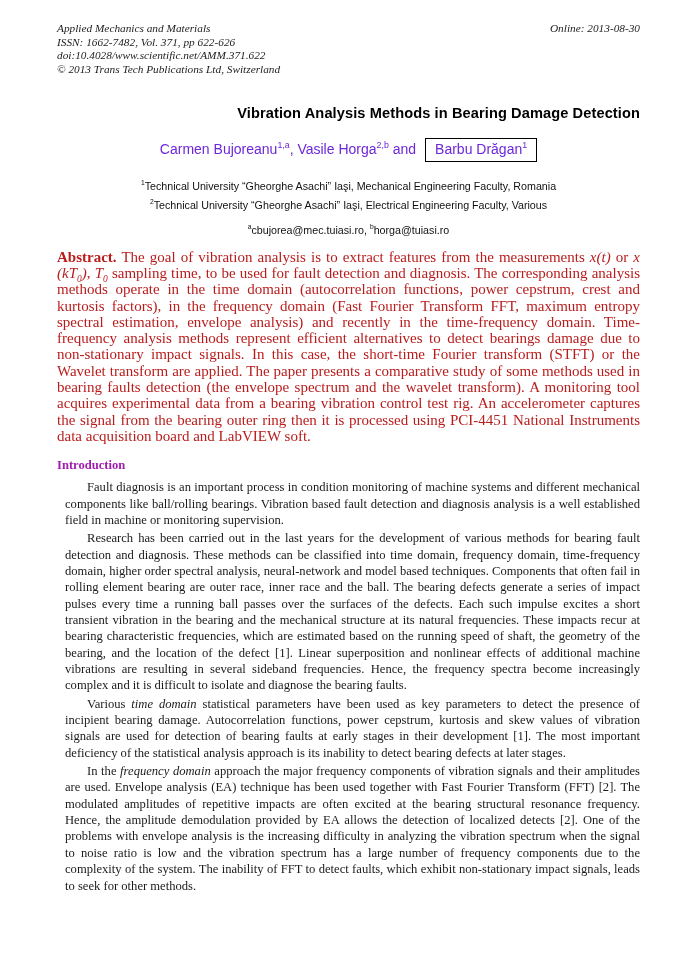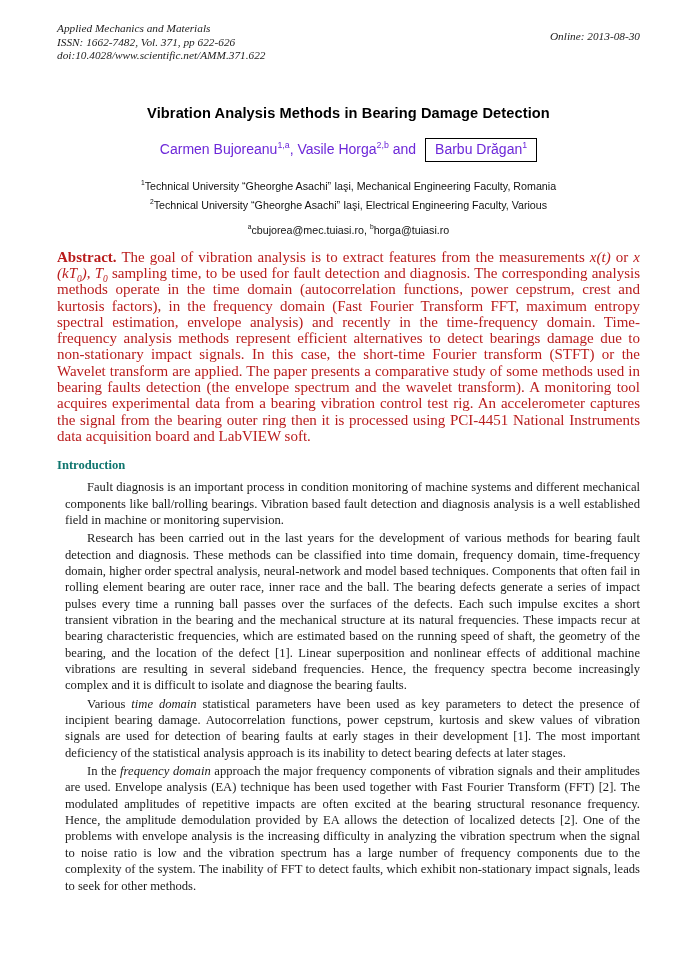--- a/index.html
+++ b/index.html
@@ -29,31 +29,31 @@
     font-style: italic;
     font-size: 11.3px;
     line-height: 13.6px;
     color: #1c1c1c;
     position: relative;
     height: 58px;
   }
   .jheader .line { white-space: nowrap; }
   .jheader .online {
     position: absolute;
-    top: 8px;
+    top: 0;
     right: 0;
     font-style: italic;
   }
 
   
   .title {
     font-family: "Liberation Sans", sans-serif;
     font-weight: bold;
     font-size: 14.6px;
-    text-align: center;
+    text-align: right;
     margin-top: 25px;
     letter-spacing: 0.1px;
     color: #000;
   }
 
   
   .authors {
     font-family: "Liberation Sans", sans-serif;
     font-size: 14px;
     text-align: center;
@@ -117,21 +117,21 @@
     color: #b91c1c;
     hyphens: none;
   }
   .abstract .lbl { font-weight: bold; }
 
   .section-head {
     font-family: "Liberation Serif", serif;
     font-weight: bold;
     font-size: 12.6px;
     margin-top: 14px;
-    color: #0f766e;
+    color: #a21caf;
   }
 
   .para {
     font-family: "Liberation Serif", serif;
     font-size: 12.6px;
     line-height: 16.35px;
     text-align: justify;
     text-indent: 22px;
     margin-top: 2px;
     color: #1a1a1a;
@@ -144,20 +144,21 @@
 </style>
 </head>
 <body>
 
 <div class="page">
 
   <div class="jheader">
     <div class="line">Applied Mechanics and Materials</div>
     <div class="line">ISSN: 1662-7482, Vol. 371, pp 622-626</div>
     <div class="line">doi:10.4028/www.scientific.net/AMM.371.622</div>
+    <div class="line">© 2013 Trans Tech Publications Ltd, Switzerland</div>
     <div class="online">Online: 2013-08-30</div>
   </div>
 
   <div class="title">Vibration Analysis Methods in Bearing Damage Detection</div>
 
   <div class="authors">
     <span><span>Carmen Bujoreanu</span><sup>1,a</sup></span><span>, </span><span><span>Vasile Horga</span><sup>2,b</sup></span><span> and</span><span class="boxed"><span>Barbu Drăgan</span><sup>1</sup></span>
   </div>
 
   <div class="affils">

